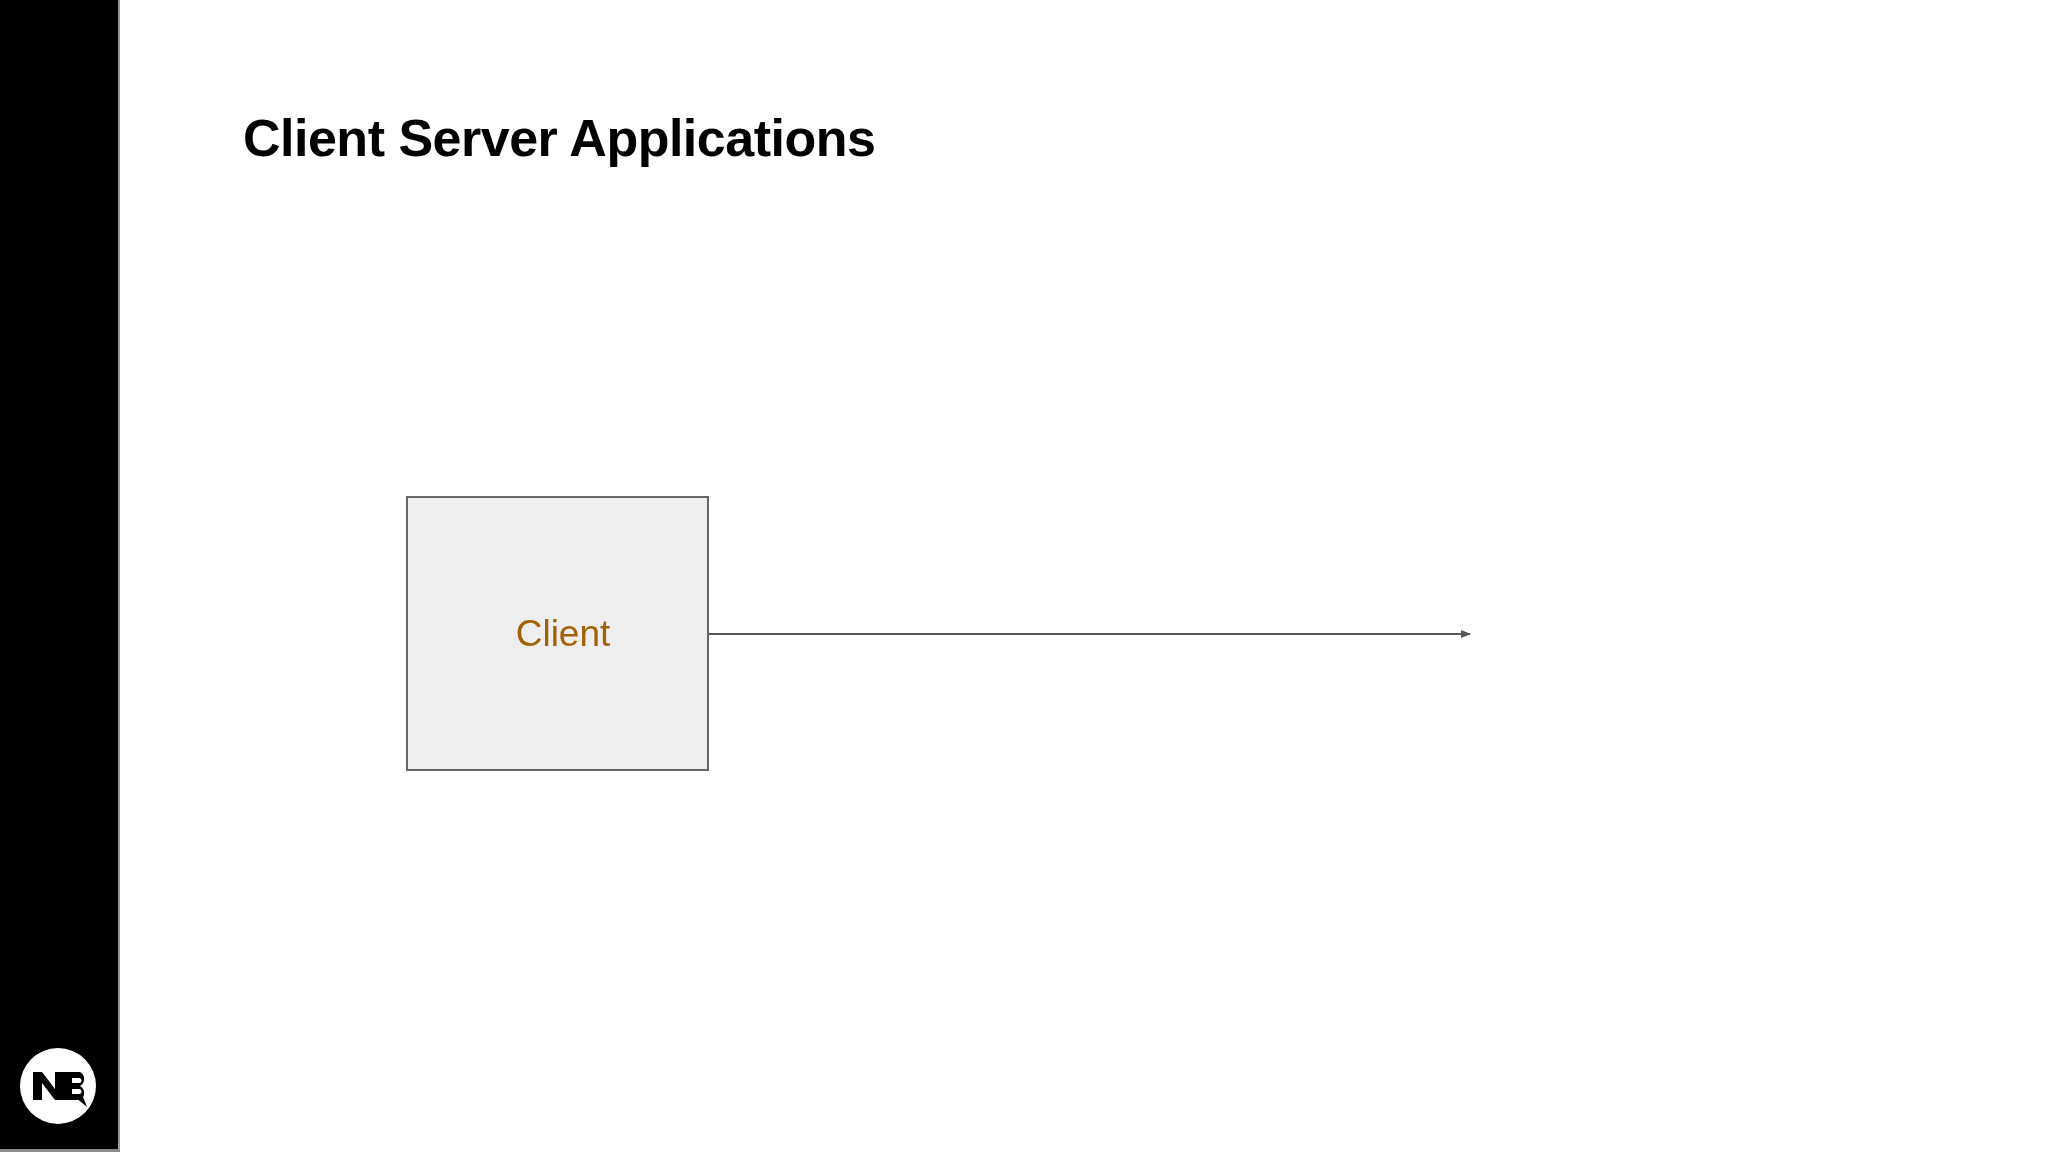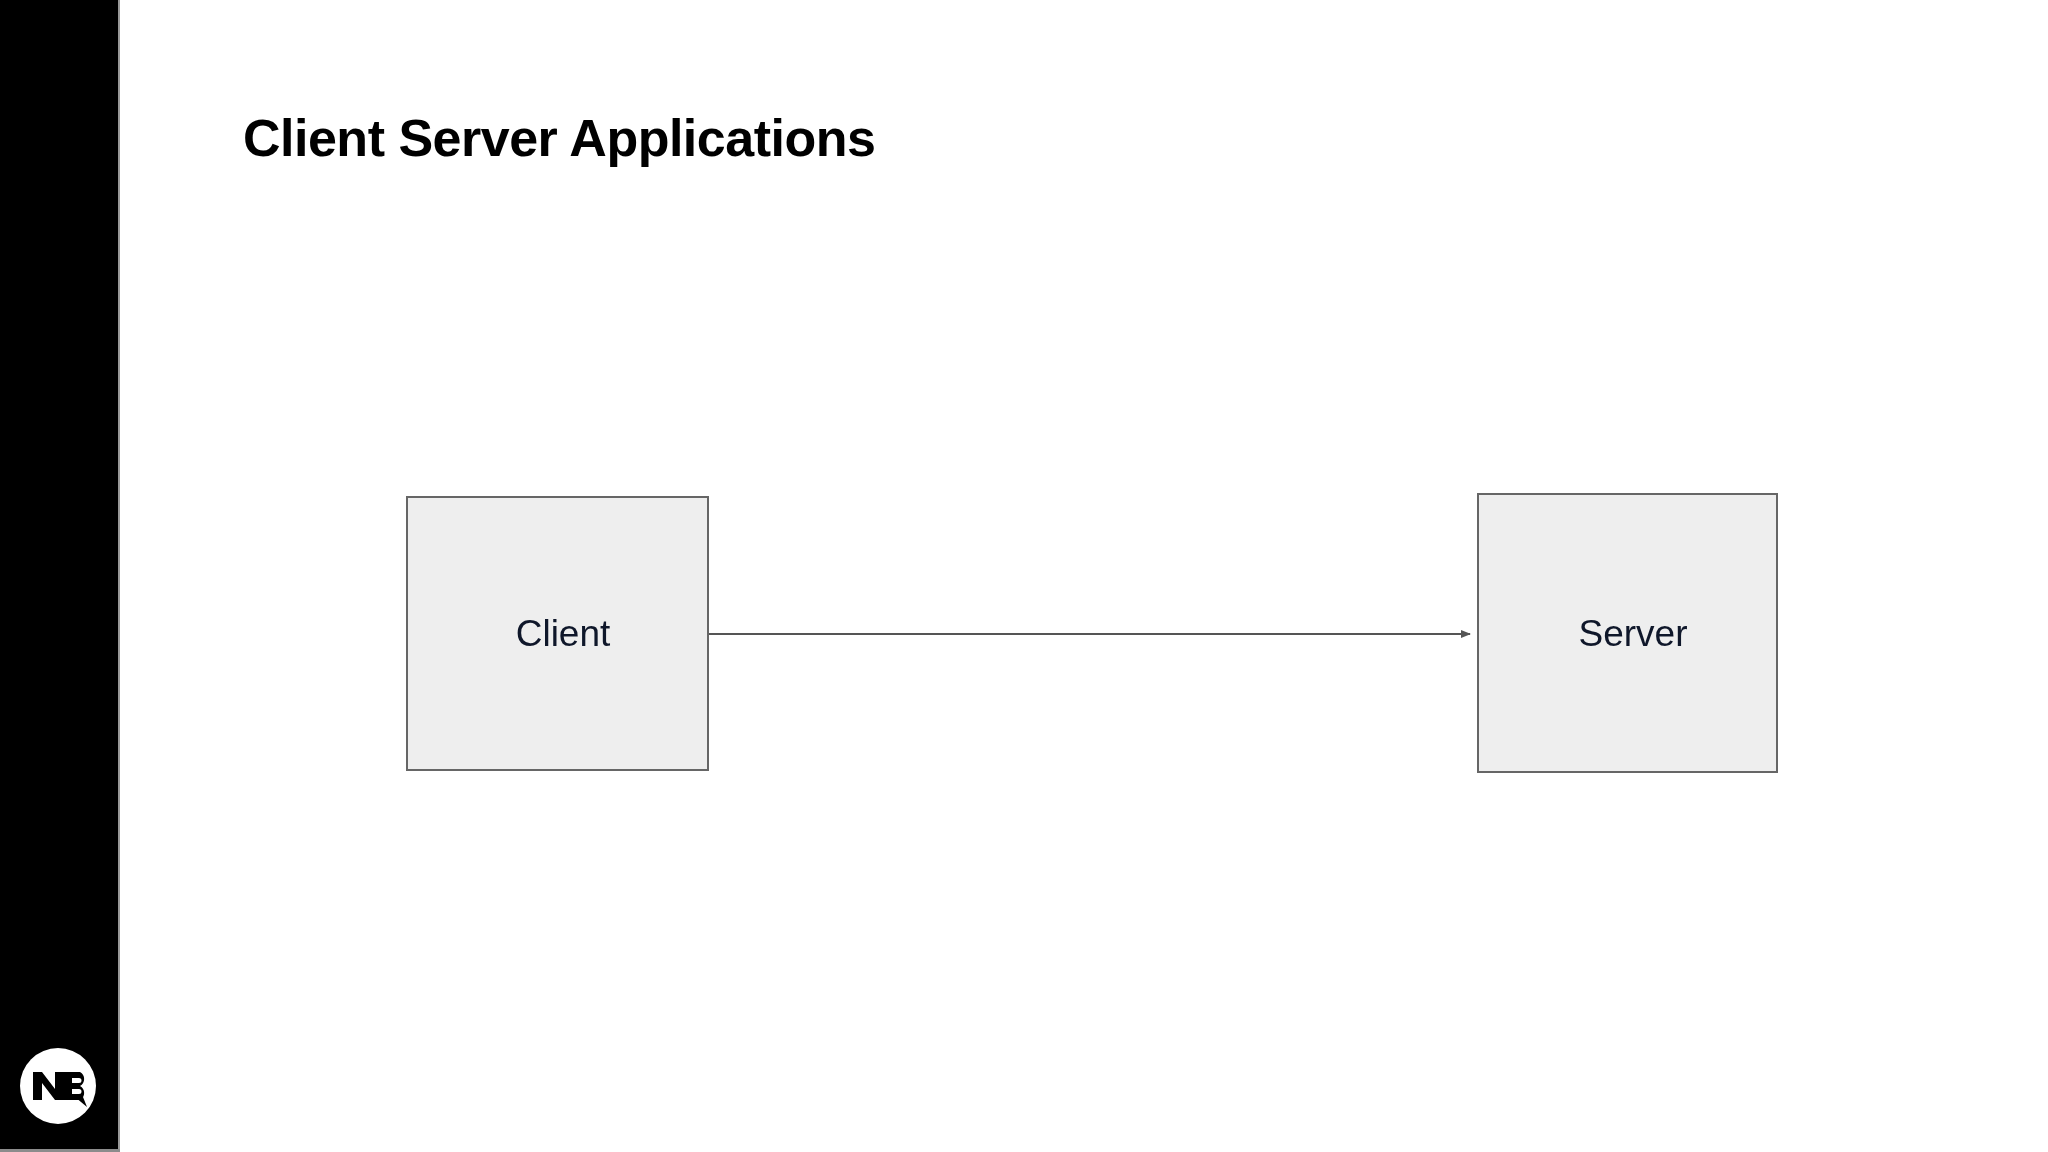--- a/index.html
+++ b/index.html
@@ -78,21 +78,21 @@
     position: absolute;
     box-sizing: border-box;
     background: #eeeeee;
     border: 2px solid #666666;
     display: flex;
     align-items: center;
     justify-content: center;
   }
   .node-label {
     font-size: 37px;
-    color: #0f172a;
+    color: #a16207;
     line-height: 1;
     margin-left: 11px;
   }
 
   #node-client {
     left: 406px;
     top: 496px;
     width: 303px;
     height: 275px;
   }
@@ -141,19 +141,16 @@
           <path d="M0,0 L10,4 L0,8 z" fill="#555555"></path>
         </marker>
       </defs>
       <line x1="709" y1="634" x2="1470" y2="634" stroke="#555555" stroke-width="2" marker-end="url(#arrow-filled)"></line>
     </svg>
 
     <div class="node-box" id="node-client">
       <span class="node-label">Client</span>
     </div>
 
-    <div class="node-box" id="node-server">
-      <span class="node-label">Server</span>
-    </div>
 
   </div>
 
 </div>
 
 </body></html>

